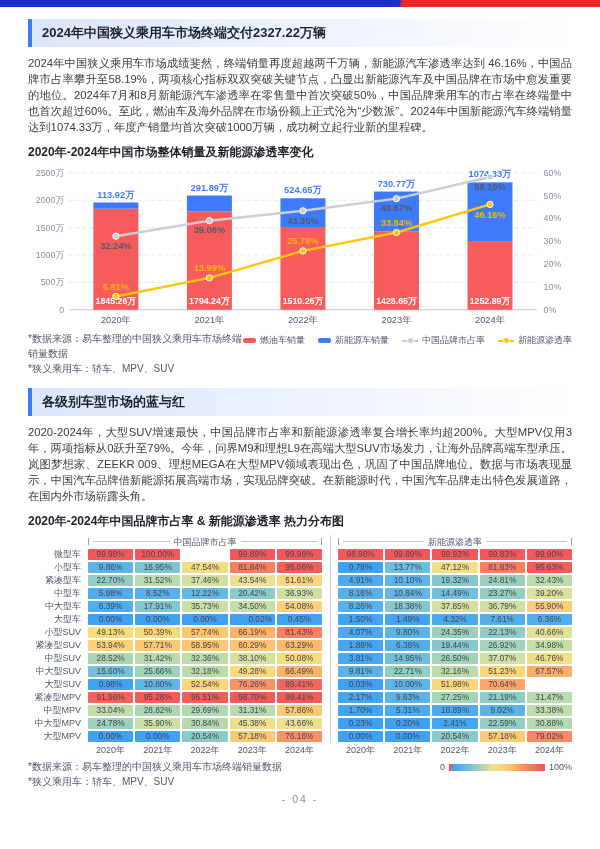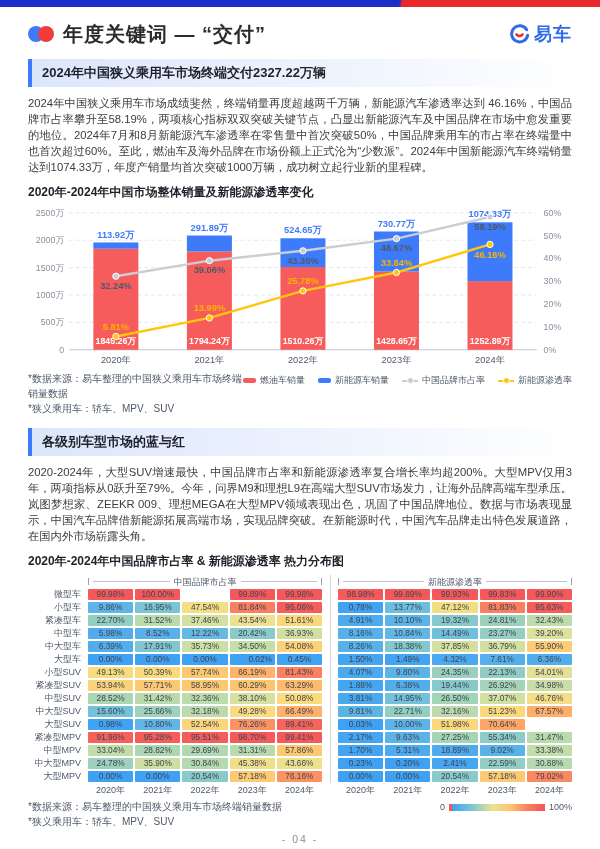--- a/index.html
+++ b/index.html
@@ -40,34 +40,20 @@
   .hm-scale{display:flex;align-items:center;gap:4px;font-size:9px;color:#4E5969;padding-top:3px;}
   .scale-bar{display:inline-block;width:90px;height:7px;border-left:3px solid #F5585A;border-right:3px solid #F5585A;background:linear-gradient(90deg,#3EA1F4,#7EC6D1 22%,#E9E294 45%,#FDC46E 65%,#FA8561 82%,#F5585A);}
   .page-num{text-align:center;color:#86909C;font-size:10.5px;margin-top:4px;letter-spacing:2px;}
 </style>
 </head>
 <body>
 
 <div class="page">
   <div class="topbar"></div>
 
-  <div class="header">
-    <span class="brand-dots">
-        <i class="d-blue"></i>
-        <i class="d-red"></i>
-      </span>
-    <span class="title">年度关键词 — “交付”</span>
-    <span class="logo">
-      <svg width="21" height="21" viewBox="0 0 24 24">
-        <path d="M20.2 6.6 A9.2 9.2 0 1 0 21.3 12.8" fill="none" stroke="#2E6BE6" stroke-width="3.4" stroke-linecap="round"></path>
-        <path d="M8.6 12.0 A4.3 4.3 0 0 0 15.4 12.0" fill="none" stroke="#E9282E" stroke-width="3" stroke-linecap="round"></path>
-      </svg>
-      <span class="logo-text">易车</span>
-    </span>
-  </div>
 
   <div class="content">
     <div class="sec-head"><span>2024年中国狭义乘用车市场终端交付2327.22万辆</span></div>
     <p class="body-text">2024年中国狭义乘用车市场成绩斐然，终端销量再度超越两千万辆，新能源汽车渗透率达到 46.16%，中国品牌市占率攀升至58.19%，两项核心指标双双突破关键节点，凸显出新能源汽车及中国品牌在市场中愈发重要的地位。2024年7月和8月新能源汽车渗透率在零售量中首次突破50%，中国品牌乘用车的市占率在终端量中也首次超过60%。至此，燃油车及海外品牌在市场份额上正式沦为“少数派”。2024年中国新能源汽车终端销量达到1074.33万，年度产销量均首次突破1000万辆，成功树立起行业新的里程碑。</p>
 
     <div class="chart-title">2020年-2024年中国市场整体销量及新能源渗透率变化</div>
     <div class="chart1-wrap">
       <svg id="chart1-svg" viewBox="0 0 556 166">
           <line x1="42" y1="148" x2="520" y2="148" stroke="#C2C7CF"></line>
           <text class="ax" x="37" y="151" text-anchor="end">0</text>
@@ -263,21 +249,21 @@
         <div class="hm-cell" style="background: rgb(248, 220, 128);">49.13%</div>
         <div class="hm-cell" style="background: rgb(250, 218, 124);">50.39%</div>
         <div class="hm-cell" style="background: rgb(252, 201, 113);">57.74%</div>
         <div class="hm-cell" style="background: rgb(254, 178, 106);">66.19%</div>
         <div class="hm-cell" style="background: rgb(249, 128, 96);">81.43%</div>
         <div class="hm-gap"></div>
         <div class="hm-cell" style="background: rgb(74, 169, 239);">4.07%</div>
         <div class="hm-cell" style="background: rgb(91, 180, 232);">9.80%</div>
         <div class="hm-cell" style="background: rgb(153, 209, 190);">24.35%</div>
         <div class="hm-cell" style="background: rgb(145, 205, 196);">22.13%</div>
-        <div class="hm-cell" style="background: rgb(227, 225, 151);">54.01%</div>
+        <div class="hm-cell" style="background: rgb(227, 225, 151);">40.66%</div>
         <div class="hm-label">紧凑型SUV</div>
         <div class="hm-cell" style="background: rgb(251, 210, 119);">53.94%</div>
         <div class="hm-cell" style="background: rgb(252, 201, 113);">57.71%</div>
         <div class="hm-cell" style="background: rgb(253, 198, 112);">58.95%</div>
         <div class="hm-cell" style="background: rgb(253, 195, 110);">60.29%</div>
         <div class="hm-cell" style="background: rgb(253, 186, 108);">63.29%</div>
         <div class="hm-gap"></div>
         <div class="hm-cell" style="background: rgb(68, 165, 242);">1.88%</div>
         <div class="hm-cell" style="background: rgb(81, 173, 236);">6.38%</div>
         <div class="hm-cell" style="background: rgb(134, 201, 204);">19.44%</div>
@@ -322,21 +308,21 @@
         <div class="hm-label">紧凑型MPV</div>
         <div class="hm-cell" style="background: rgb(246, 97, 92);">91.96%</div>
         <div class="hm-cell" style="background: rgb(245, 93, 91);">95.28%</div>
         <div class="hm-cell" style="background: rgb(245, 93, 91);">95.51%</div>
         <div class="hm-cell" style="background: rgb(245, 89, 90);">98.70%</div>
         <div class="hm-cell" style="background: rgb(245, 89, 90);">99.41%</div>
         <div class="hm-gap"></div>
         <div class="hm-cell" style="background: rgb(69, 165, 241);">2.17%</div>
         <div class="hm-cell" style="background: rgb(91, 179, 232);">9.63%</div>
         <div class="hm-cell" style="background: rgb(166, 213, 182);">27.25%</div>
-        <div class="hm-cell" style="background: rgb(141, 204, 199);">55.34%</div>
+        <div class="hm-cell" style="background: rgb(141, 204, 199);">21.19%</div>
         <div class="hm-cell" style="background: rgb(185, 219, 173);">31.47%</div>
         <div class="hm-label">中型MPV</div>
         <div class="hm-cell" style="background: rgb(192, 221, 170);">33.04%</div>
         <div class="hm-cell" style="background: rgb(173, 215, 179);">28.82%</div>
         <div class="hm-cell" style="background: rgb(177, 216, 177);">29.69%</div>
         <div class="hm-cell" style="background: rgb(184, 218, 174);">31.31%</div>
         <div class="hm-cell" style="background: rgb(252, 201, 113);">57.86%</div>
         <div class="hm-gap"></div>
         <div class="hm-cell" style="background: rgb(67, 164, 242);">1.70%</div>
         <div class="hm-cell" style="background: rgb(78, 171, 238);">5.31%</div>

